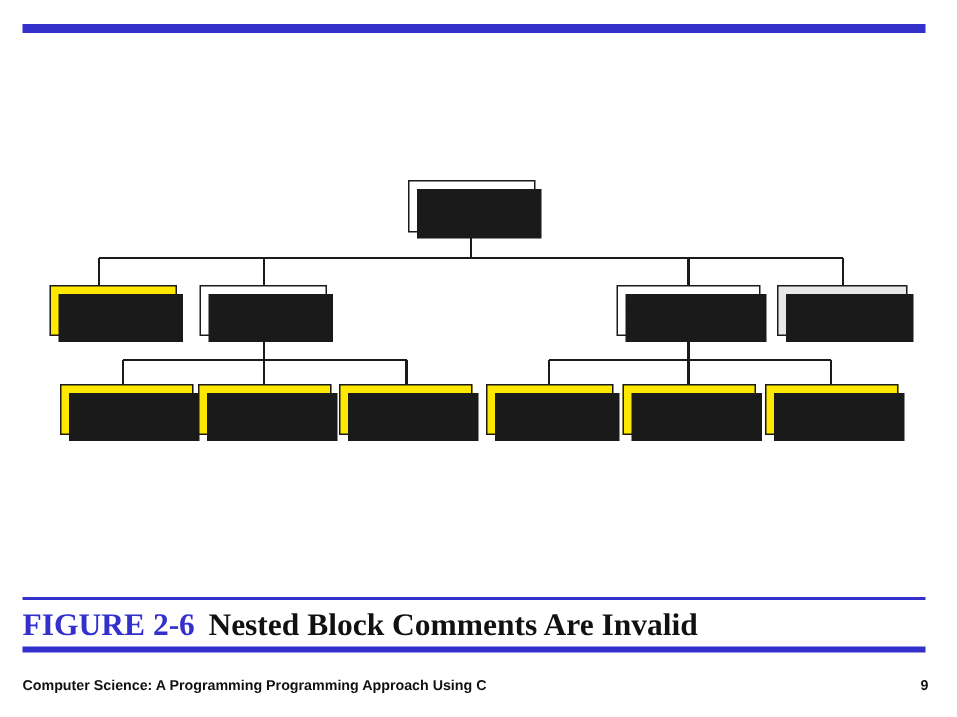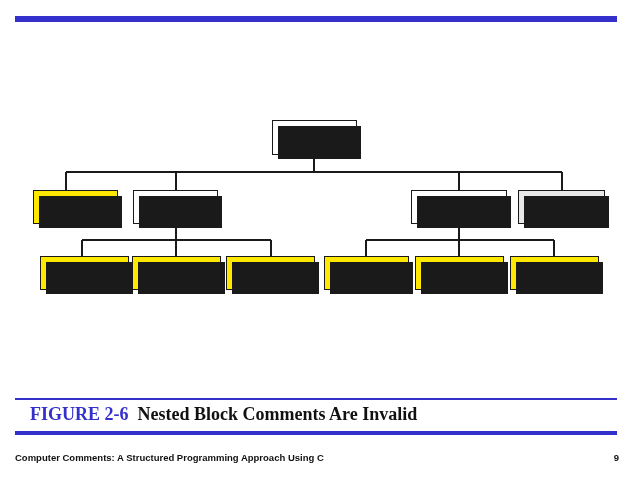--- a/index.html
+++ b/index.html
@@ -81,25 +81,25 @@
     background: #1a1a1a;
     z-index: -1;
   }
   .fill-white  { background: #ffffff; }
   .fill-yellow { background: #ffe800; }
   .fill-gray   { background: #e8e8e8; }
 
   
   .caption {
     position: absolute;
-    left: 30px;
+    left: 15px;
     top: 404px;
     font-family: "Liberation Serif", serif;
     font-weight: bold;
-    font-size: 18px;
+    font-size: 21px;
     color: #111111;
     white-space: nowrap;
   }
   .caption .fignum {
     color: #3330cc;
     margin-right: 9px;
   }
 
   
   .footer-text {
@@ -167,14 +167,14 @@
   <div class="node fill-yellow" style="left:415px; top:256px; width:89px;  height:34px;">Imaginary</div>
   <div class="node fill-yellow" style="left:510px; top:256px; width:89px;  height:34px;">Complex</div>
 </div>
 
 <div class="rule-caption"></div>
 <div class="caption">
   <span class="fignum">FIGURE 2-6</span><span>Nested Block Comments Are Invalid</span>
 </div>
 
 <div class="rule-footer"></div>
-<div class="footer-text">Computer Comments: A Structured Programming Approach Using C</div>
+<div class="footer-text">Computer Science: A Programming Programming Approach Using C</div>
 <div class="footer-page">9</div>
 
 </body></html>

